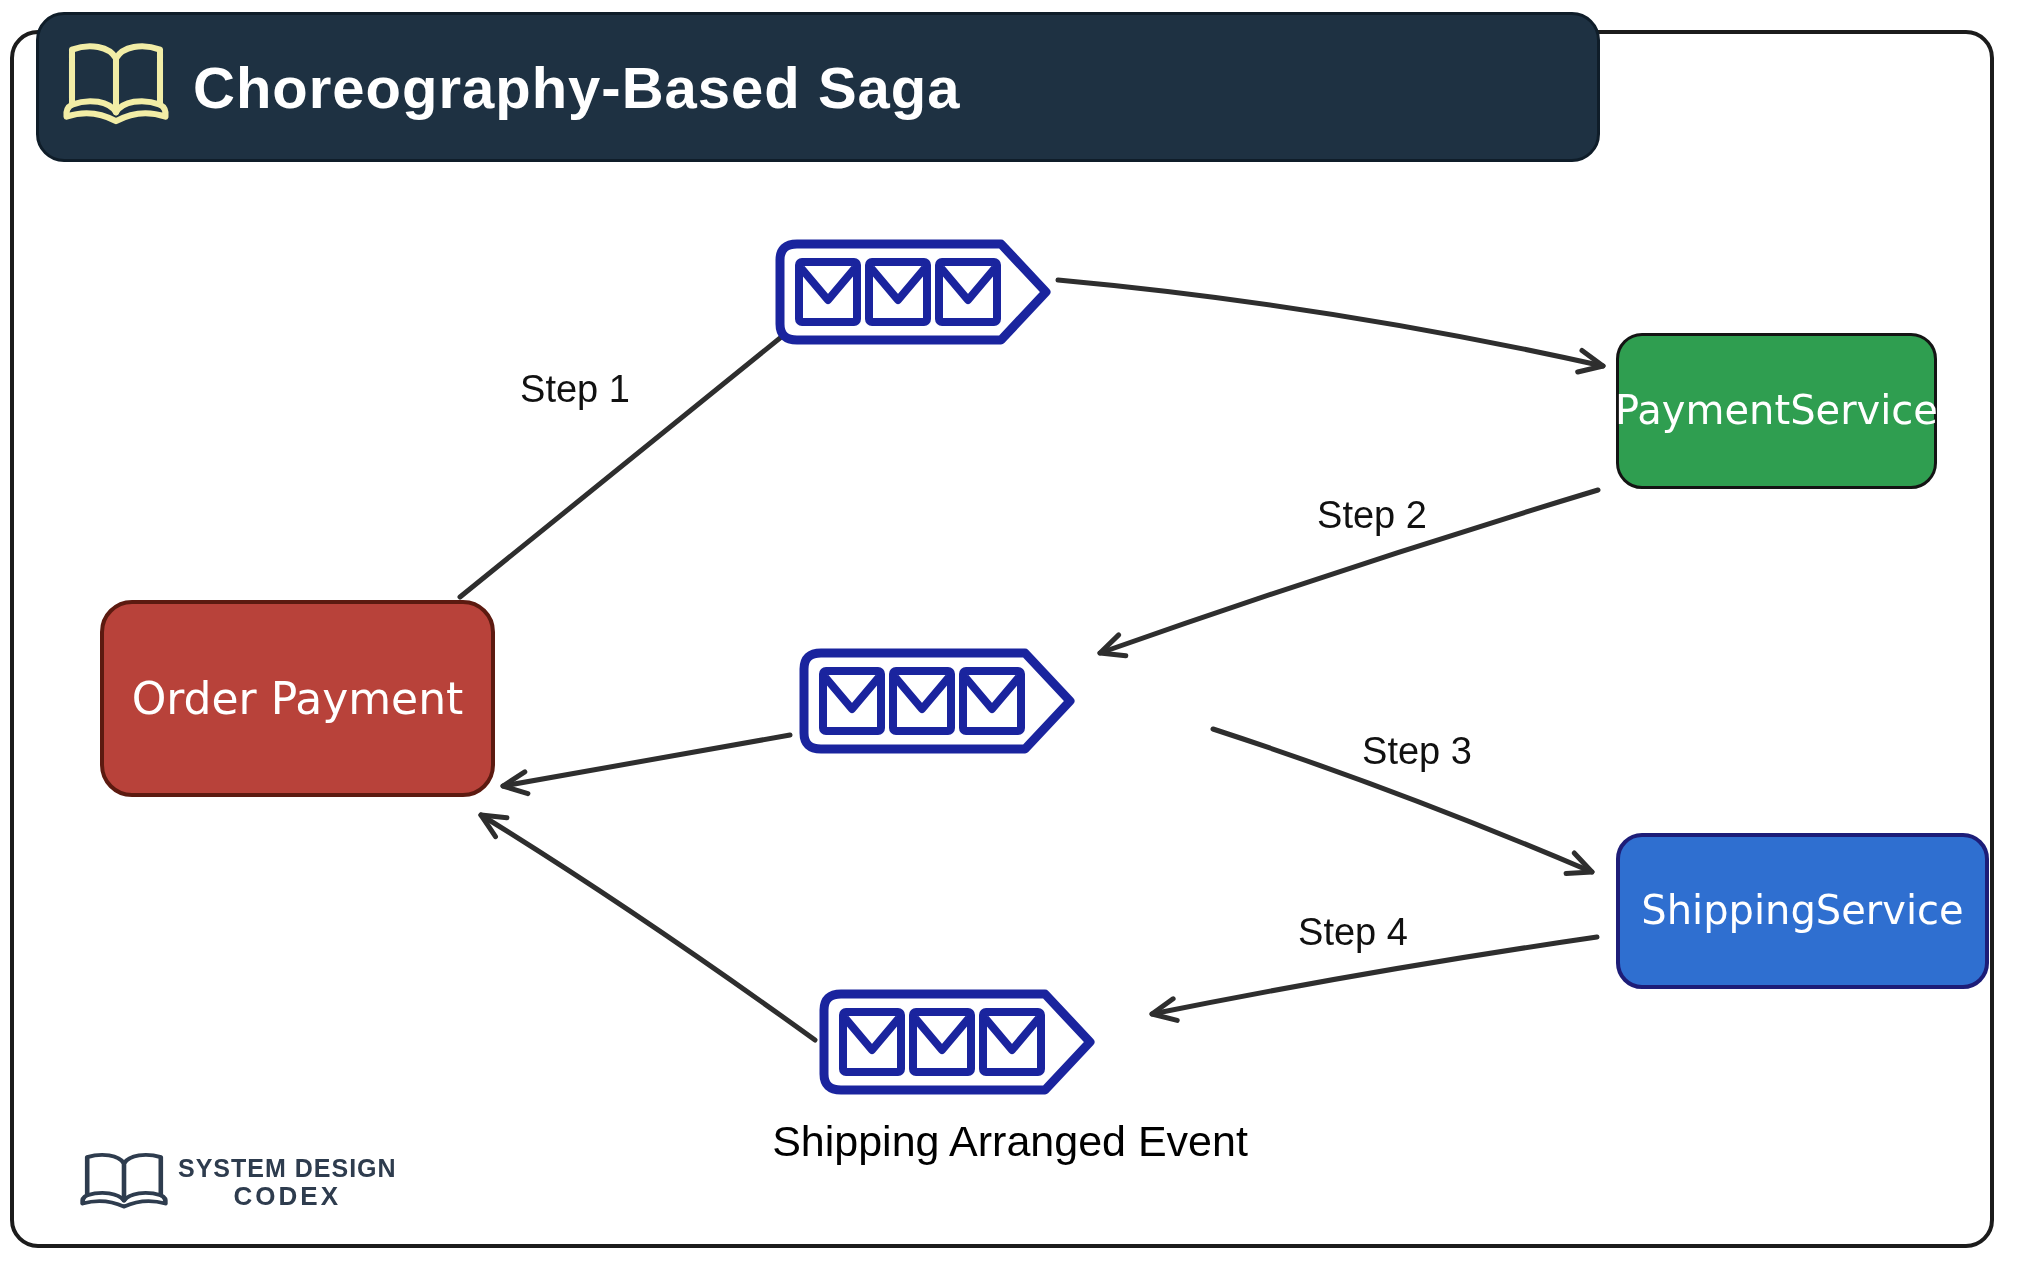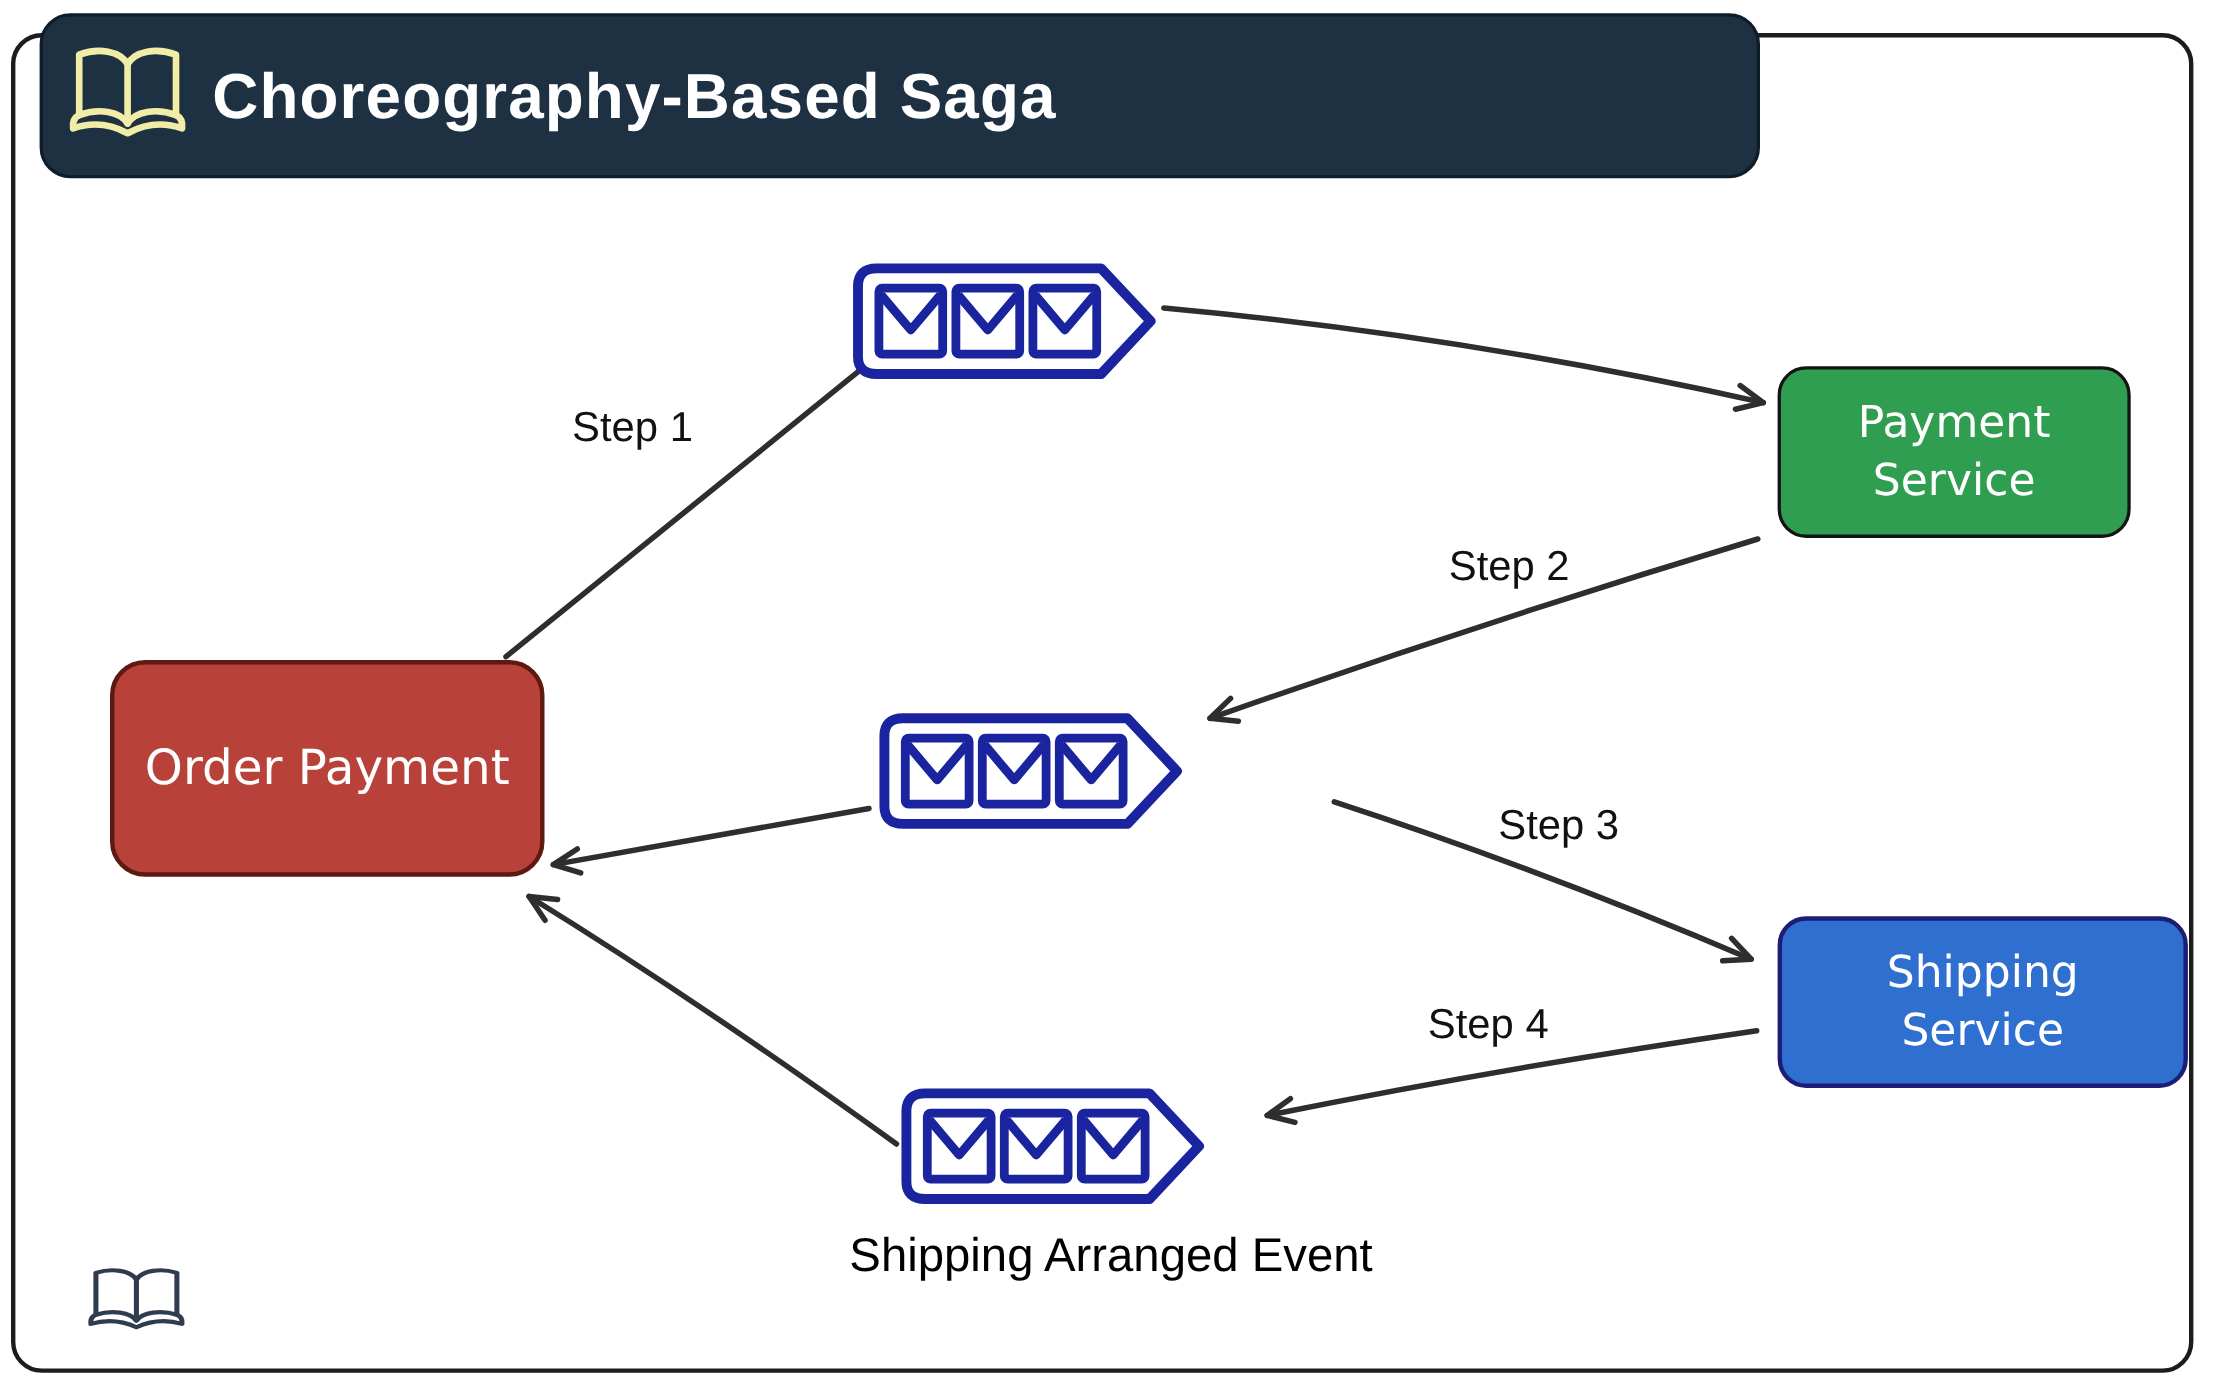--- a/index.html
+++ b/index.html
@@ -20,21 +20,21 @@
   }
   .titlebar h1{
     margin:0;color:#ffffff;font-size:58px;font-weight:700;letter-spacing:1px;
     font-family:"Liberation Sans",sans-serif;
   }
   .book-icon{flex:0 0 auto;}
   
   .arrows{position:absolute;left:0;top:0;pointer-events:none;}
   
   .service{
-    position:absolute;display:flex;flex-direction:column;align-items:center;justify-content:center;
+    position:absolute;display:flex;flex-direction:row;align-items:center;justify-content:center;
     color:#ffffff;text-align:center;box-sizing:border-box;
     font-family:"DejaVu Sans","Liberation Sans",sans-serif;
   }
   .service.order{
     left:100px;top:600px;width:395px;height:197px;background:#b8423a;
     border:4px solid #5c1a10;border-radius:32px;font-size:44px;
   }
   .service.payment{
     left:1616px;top:333px;width:321px;height:156px;background:#2f9e50;
     border:3px solid #141414;border-radius:26px;font-size:40px;line-height:1.33;
@@ -165,15 +165,19 @@
   <div class="step-label" style="left:1353px;top:911px">Step 4</div>
 
   <div class="footer-logo">
     <svg width="92" height="70" viewBox="0 0 100 92" preserveAspectRatio="none">
       <g fill="none" stroke="#2e3c4e" stroke-width="5" stroke-linejoin="round" stroke-linecap="round">
         <path d="M50 20 C44 9 26 6 10 12 L10 62 C26 56 44 59 50 69 C56 59 74 56 90 62 L90 12 C74 6 56 9 50 20 Z"></path>
         <path d="M50 20 V69"></path>
         <path d="M10 62 Q4 65 5 73 Q28 65 50 77 Q72 65 95 73 Q96 65 90 62"></path>
       </g>
     </svg>
+    <div class="footer-text">
+      <span class="l1">SYSTEM DESIGN</span>
+      <span class="l2">CODEX</span>
+    </div>
   </div>
 
 </div>
 
 </body></html>

